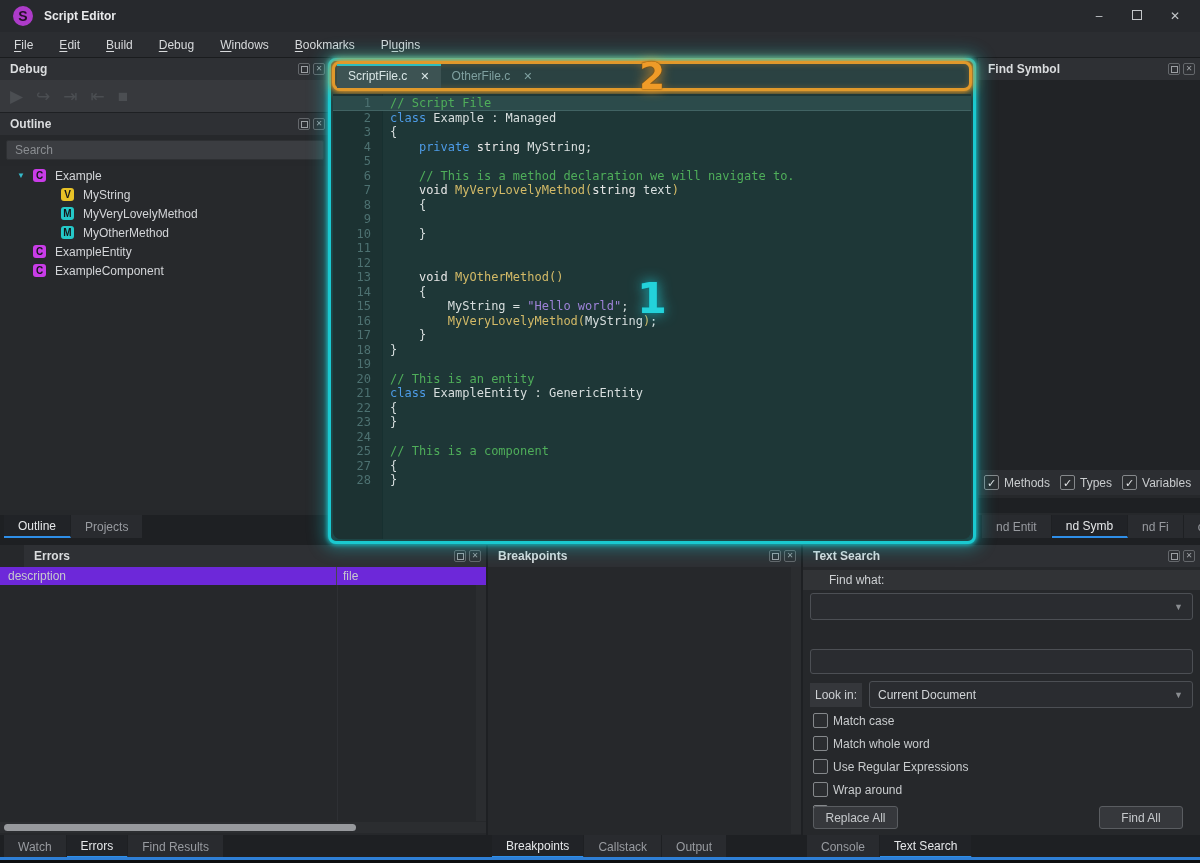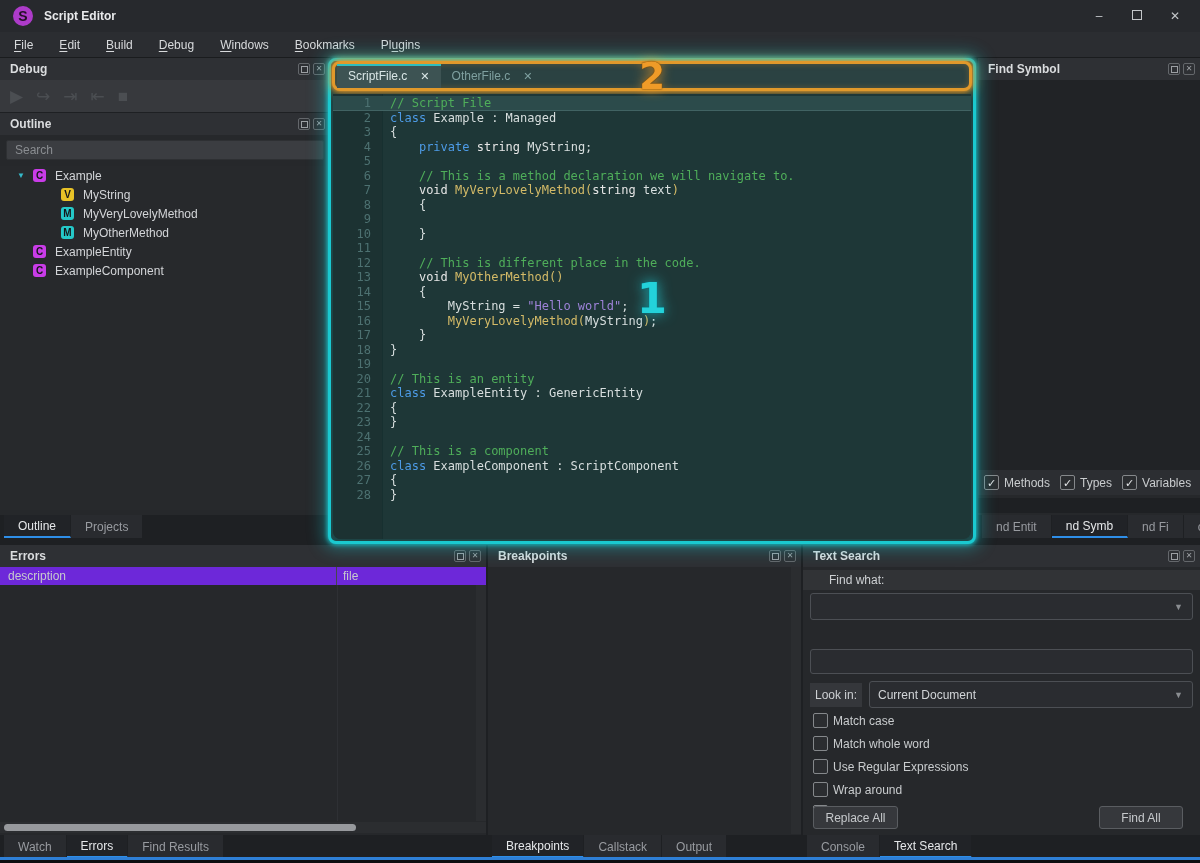--- a/index.html
+++ b/index.html
@@ -71,21 +71,21 @@
   #annot-1 { left:306px; top:212px; font-size:43px; color:#23d2da;
     text-shadow:0 0 1px #0b6d75, 0 0 3px #0b6d75, 0 0 14px rgba(35,210,218,.9); }
   
   #find-symbol-panel { left:978px; top:58px; width:222px; height:480px; }
   #fs-body { position:absolute; left:0; top:22px; bottom:68px; width:100%; background:#212326; }
   #fs-checkrow { position:absolute; left:0; top:412px; width:100%; height:25px; background:#2c2e32; display:flex; align-items:center; gap:10px; padding-left:6px; }
   #fs-strip { position:absolute; left:0; top:440px; width:100%; height:15px; background:#1e2023; }
   .chk { display:flex; align-items:center; gap:5px; font-size:12px; color:#c9ccce; }
   .chk-box { width:15px; height:15px; border:1px solid #85888b; background:#2b2d30; border-radius:2px; color:#e3e5e7; font-size:11px; line-height:14px; text-align:center; flex-shrink:0; }
   
-  #errors-panel { left:0; top:545px; width:486px; height:313px; }
+  #errors-panel { left:0; top:545px; width:486px; height:313px;padding-left:24px; }
   #errors-colhdr { position:absolute; left:0; top:22px; width:100%; height:18px; background:#6d28d9; display:flex; font-size:12px; color:#c7cacd; align-items:center; }
   .col-desc { width:337px; padding-left:8px; border-right:1px solid #45484c; height:100%; display:flex; align-items:center; }
   .col-file { padding-left:6px; }
   #errors-body { position:absolute; left:0; top:40px; bottom:37px; width:100%; background:#26282b; }
   #errors-divider { position:absolute; left:337px; top:0; width:1px; height:100%; background:#2e3034; }
   .vscroll { position:absolute; right:0; top:0; width:10px; height:100%; background:#2b2d30; }
   #errors-hscroll { position:absolute; left:0; bottom:25px; width:100%; height:11px; background:#2b2d30; }
   #errors-hthumb { position:absolute; left:4px; top:2px; width:352px; height:7px; background:#97999d; border-radius:4px; }
   
   #breakpoints-panel { left:488px; top:545px; width:313px; height:313px; }
@@ -206,35 +206,34 @@
           <div class="code-line"><span class="ln">2</span><span class="lt"><span class="tok-k">class</span><span class="tok-p"> Example : Managed</span></span></div>
           <div class="code-line"><span class="ln">3</span><span class="lt"><span class="tok-p">{</span></span></div>
           <div class="code-line"><span class="ln">4</span><span class="lt"><span class="tok-p">    </span><span class="tok-k">private</span><span class="tok-p"> </span><span class="tok-t">string</span><span class="tok-p"> MyString;</span></span></div>
           <div class="code-line"><span class="ln">5</span><span class="lt"></span></div>
           <div class="code-line"><span class="ln">6</span><span class="lt"><span class="tok-p">    </span><span class="tok-c">// This is a method declaration we will navigate to.</span></span></div>
           <div class="code-line"><span class="ln">7</span><span class="lt"><span class="tok-p">    </span><span class="tok-t">void</span><span class="tok-p"> </span><span class="tok-m">MyVeryLovelyMethod(</span><span class="tok-t">string</span><span class="tok-p"> text</span><span class="tok-m">)</span></span></div>
           <div class="code-line"><span class="ln">8</span><span class="lt"><span class="tok-p">    {</span></span></div>
           <div class="code-line"><span class="ln">9</span><span class="lt"></span></div>
           <div class="code-line"><span class="ln">10</span><span class="lt"><span class="tok-p">    }</span></span></div>
           <div class="code-line"><span class="ln">11</span><span class="lt"></span></div>
-          <div class="code-line"><span class="ln">12</span><span class="lt"><span class="tok-p">    </span><span class="tok-c">// This is different place in the code.</span></span></div>
+          <div class="code-line"><span class="ln">12</span></div>
           <div class="code-line"><span class="ln">13</span><span class="lt"><span class="tok-p">    </span><span class="tok-t">void</span><span class="tok-p"> </span><span class="tok-m">MyOtherMethod()</span></span></div>
           <div class="code-line"><span class="ln">14</span><span class="lt"><span class="tok-p">    {</span></span></div>
           <div class="code-line"><span class="ln">15</span><span class="lt"><span class="tok-p">        MyString = </span><span class="tok-s">"Hello world"</span><span class="tok-p">;</span></span></div>
           <div class="code-line"><span class="ln">16</span><span class="lt"><span class="tok-p">        </span><span class="tok-m">MyVeryLovelyMethod(</span><span class="tok-p">MyString</span><span class="tok-m">)</span><span class="tok-p">;</span></span></div>
           <div class="code-line"><span class="ln">17</span><span class="lt"><span class="tok-p">    }</span></span></div>
           <div class="code-line"><span class="ln">18</span><span class="lt"><span class="tok-p">}</span></span></div>
           <div class="code-line"><span class="ln">19</span><span class="lt"></span></div>
           <div class="code-line"><span class="ln">20</span><span class="lt"><span class="tok-c">// This is an entity</span></span></div>
           <div class="code-line"><span class="ln">21</span><span class="lt"><span class="tok-k">class</span><span class="tok-p"> ExampleEntity : GenericEntity</span></span></div>
           <div class="code-line"><span class="ln">22</span><span class="lt"><span class="tok-p">{</span></span></div>
           <div class="code-line"><span class="ln">23</span><span class="lt"><span class="tok-p">}</span></span></div>
           <div class="code-line"><span class="ln">24</span><span class="lt"></span></div>
           <div class="code-line"><span class="ln">25</span><span class="lt"><span class="tok-c">// This is a component</span></span></div>
-          <div class="code-line"><span class="ln">26</span><span class="lt"><span class="tok-k">class</span><span class="tok-p"> ExampleComponent : ScriptComponent</span></span></div>
           <div class="code-line"><span class="ln">27</span><span class="lt"><span class="tok-p">{</span></span></div>
           <div class="code-line"><span class="ln">28</span><span class="lt"><span class="tok-p">}</span></span></div>
         </div>
     </div>
     <div id="annot-1" class="annot">1</div>
   </div>
 
   <div class="panel" id="find-symbol-panel">
     <div class="panel-header">
       <span class="panel-title">Find Symbol</span>

